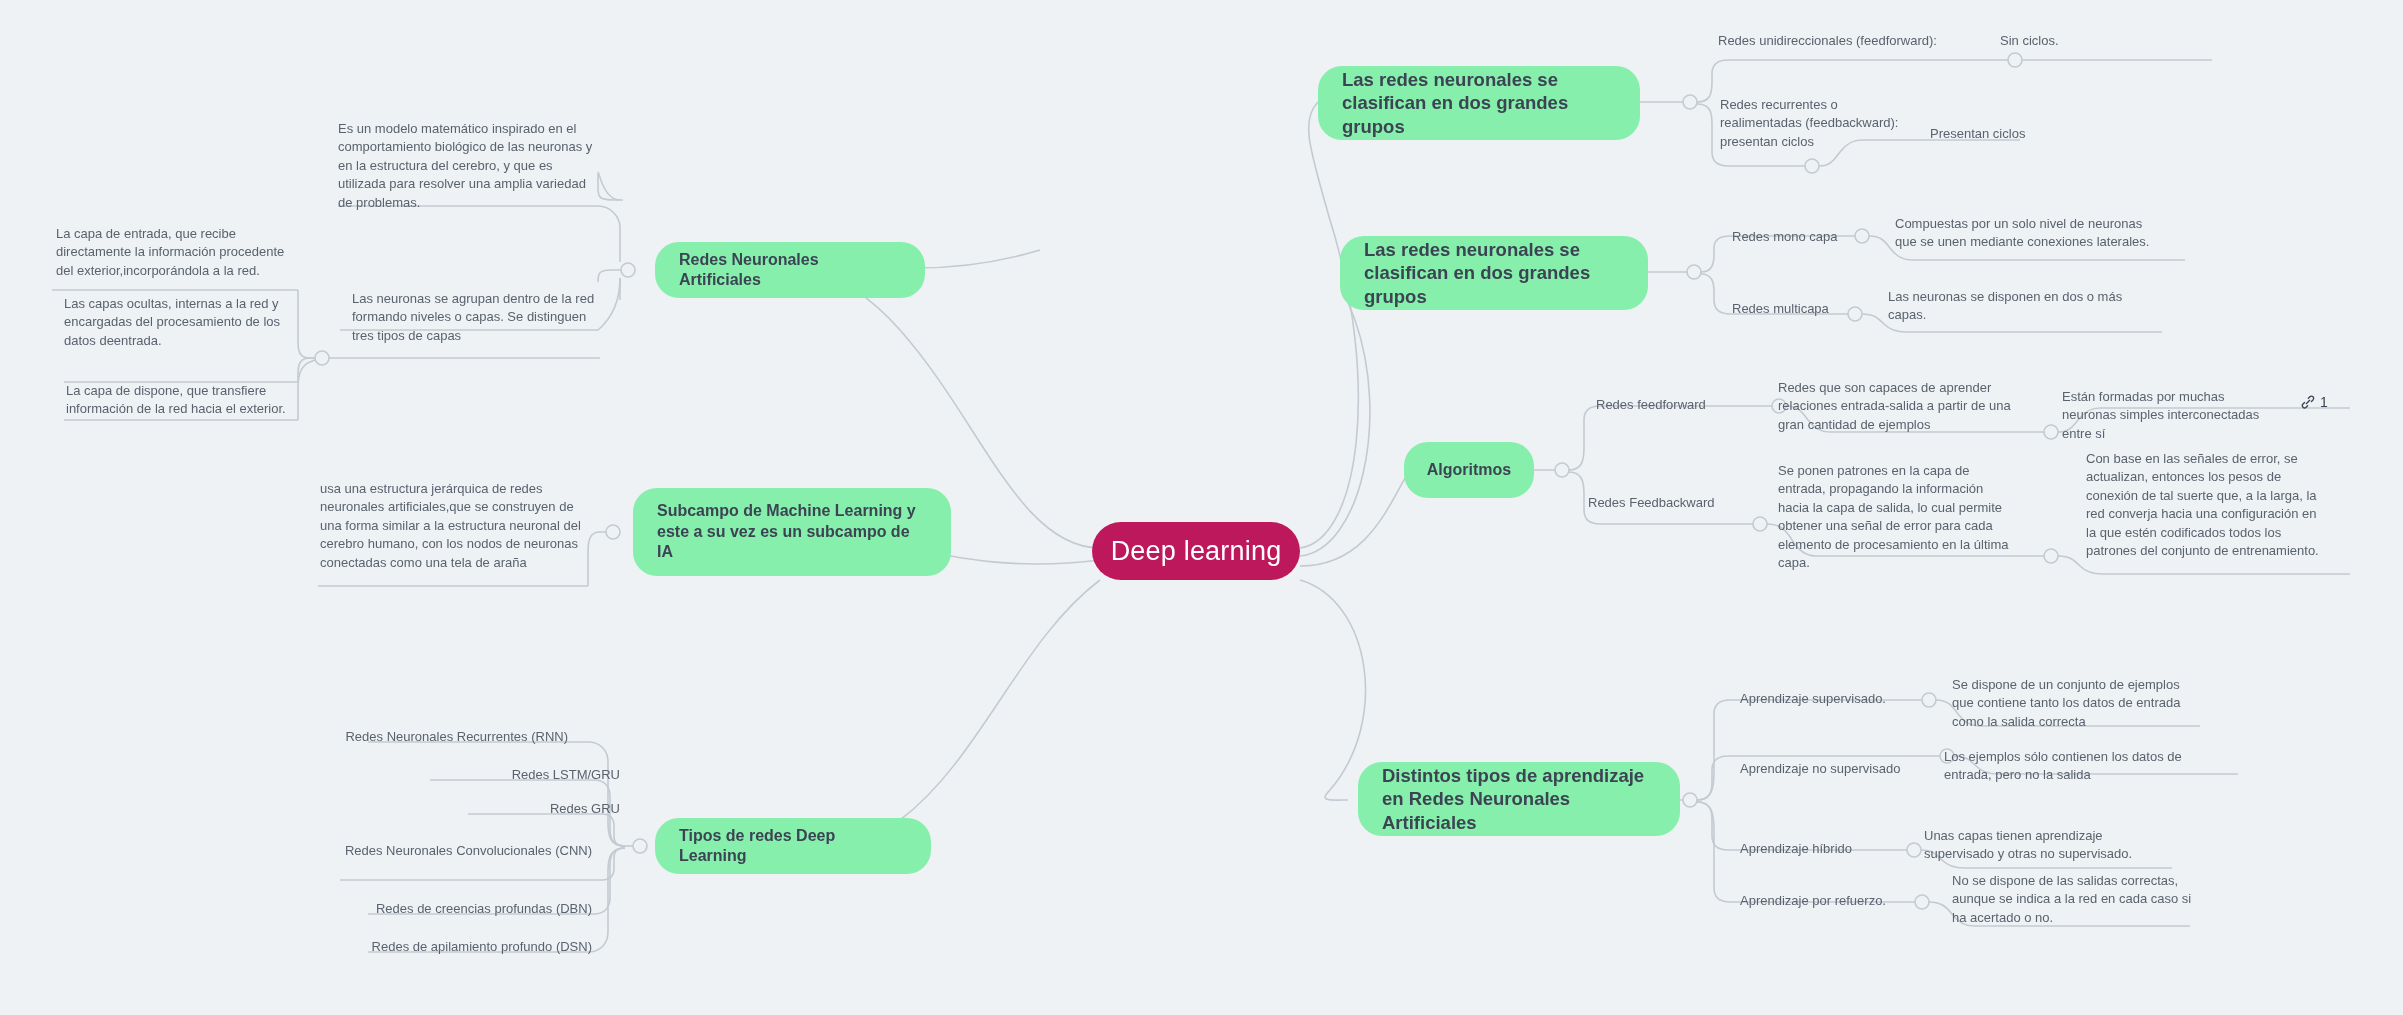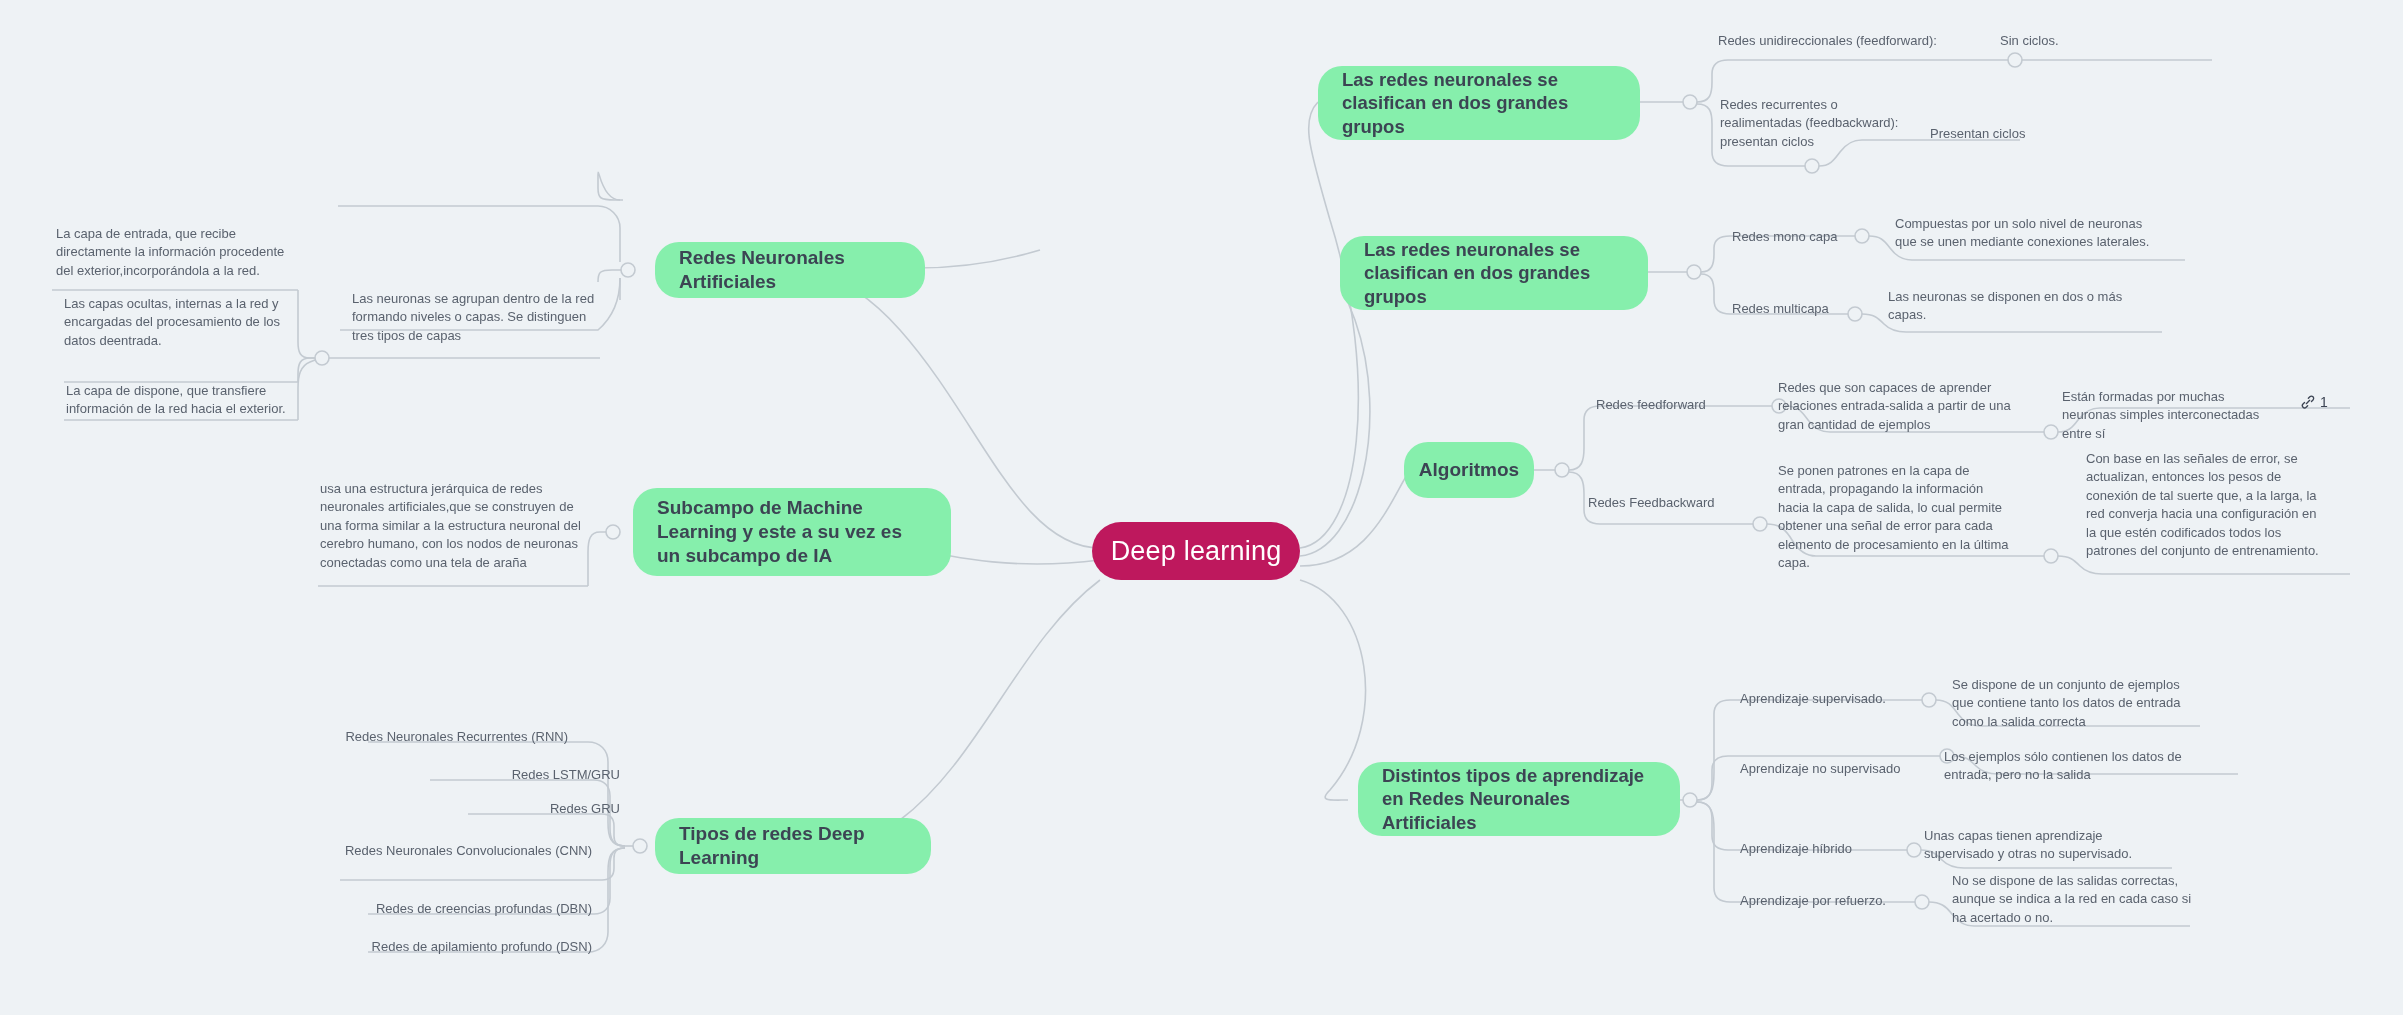--- a/index.html
+++ b/index.html
@@ -25,21 +25,21 @@
     font-size:27px;letter-spacing:.2px;
   }
   
   .branch{
     background:#86efac;border-radius:24px;
     display:flex;align-items:center;
     font-weight:bold;color:#3c4453;
     padding:14px 24px;
     line-height:1.28;
   }
-  .branch.b19{font-size:19px;}
+  .branch.b19{font-size:16px;}
   .branch.b18{font-size:18.5px;}
 
   
   .leaf{
     position:absolute;box-sizing:border-box;
     font-size:13px;line-height:1.42;color:#5a626e;
   }
   .leaf.r{text-align:right;}
 
   .linkbadge{
@@ -147,20 +147,23 @@
   </svg>
 
   <div class="node root" style="left:1092px;top:522px;width:208px;height:58px;">
     <span>Deep learning</span>
   </div>
 
   <div class="node branch b19" style="left:655px;top:242px;width:270px;height:56px;justify-content:center;">
     <span>Redes Neuronales Artificiales</span>
   </div>
 
+  <div class="leaf" style="left:338px;top:120px;width:258px;">
+    <span>Es un modelo matemático inspirado en el comportamiento biológico de las neuronas y en la estructura del cerebro, y que es utilizada para resolver una amplia variedad de problemas.</span>
+  </div>
 
   <div class="leaf" style="left:352px;top:290px;width:250px;">
     <span>Las neuronas se agrupan dentro de la red formando niveles o capas. Se distinguen tres tipos de capas</span>
   </div>
 
   <div class="leaf" style="left:56px;top:225px;width:240px;">
     <span>La capa de entrada, que recibe directamente la información procedente del exterior,incorporándola a la red.</span>
   </div>
 
   <div class="leaf" style="left:64px;top:295px;width:234px;">

